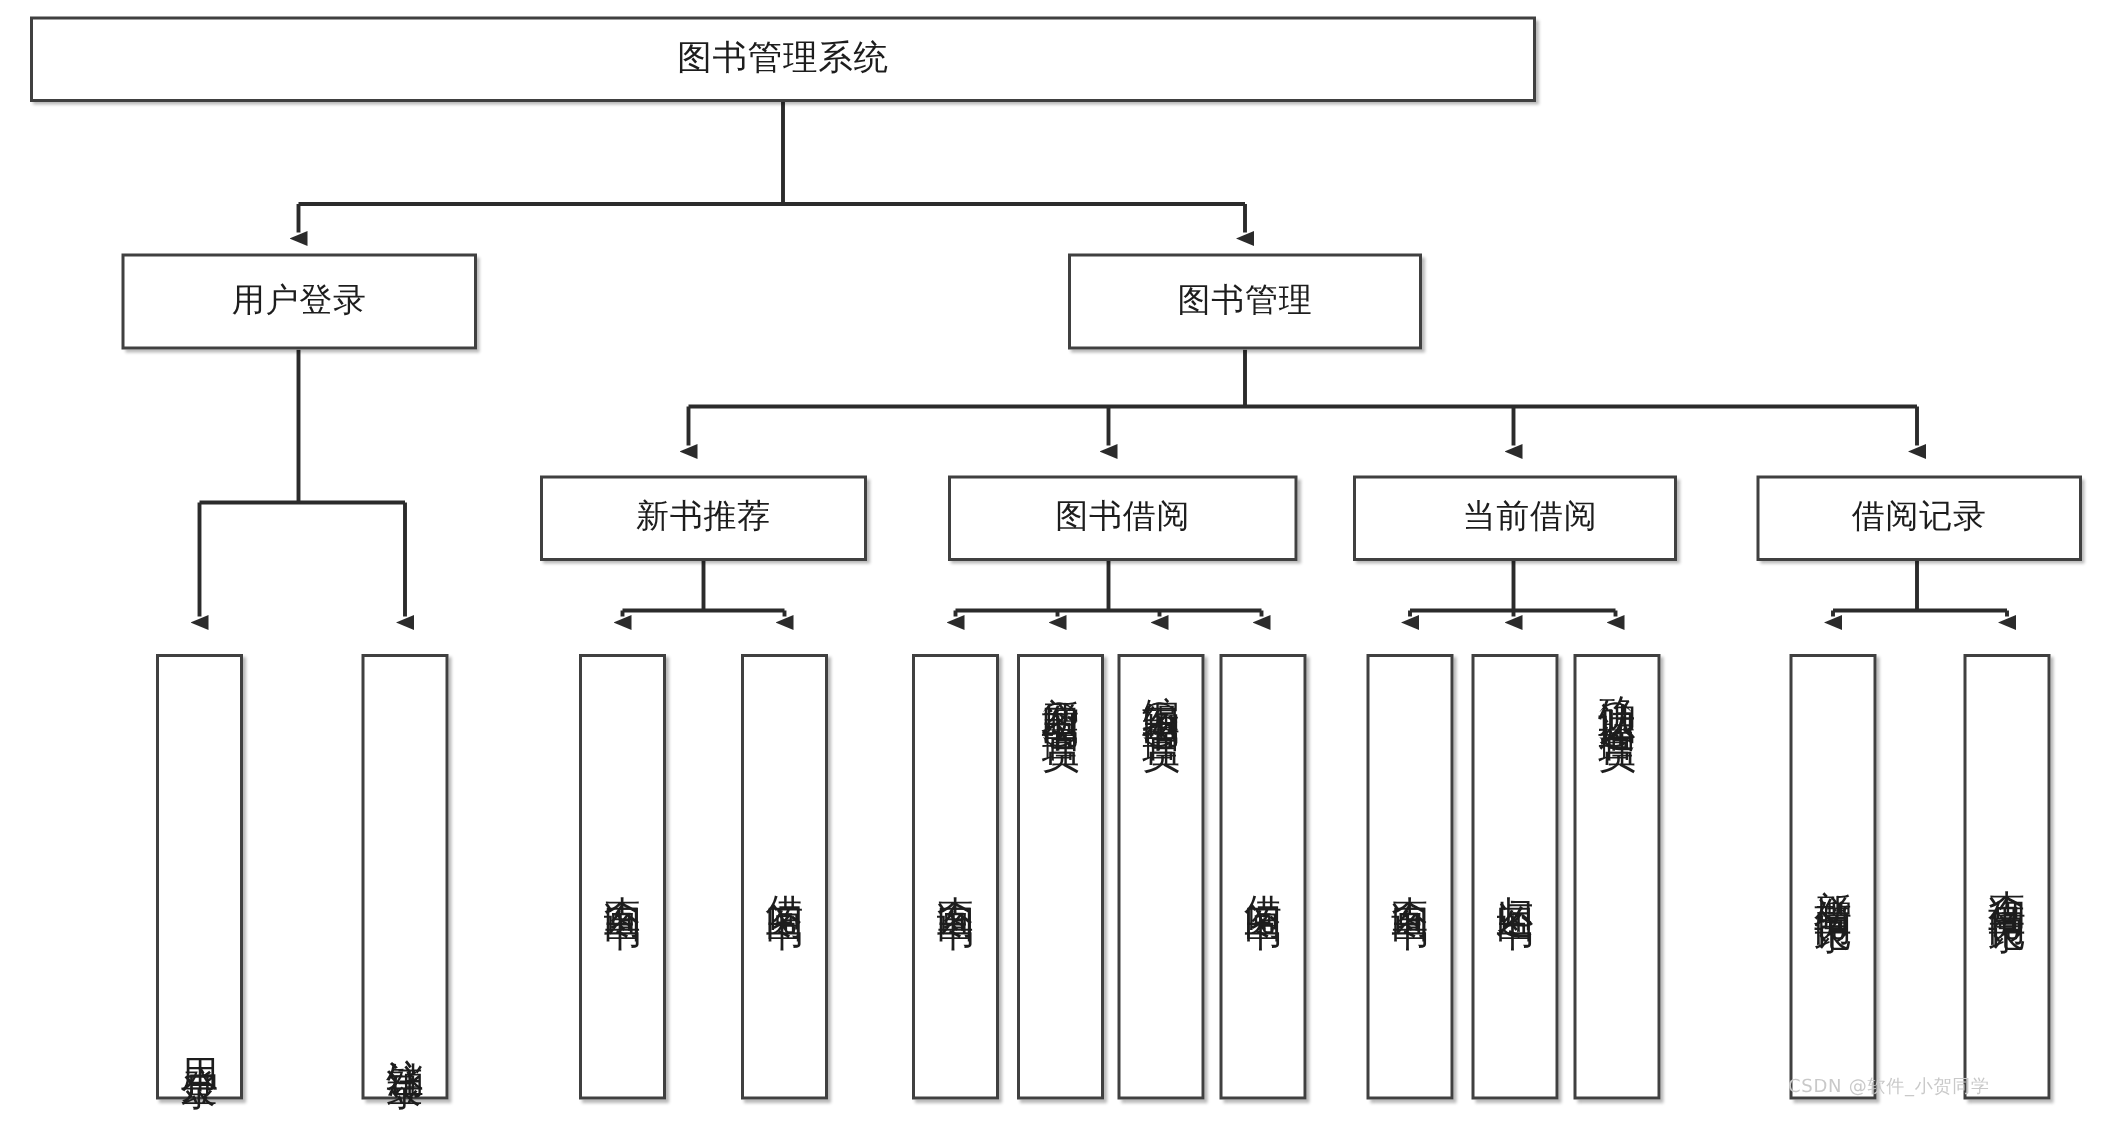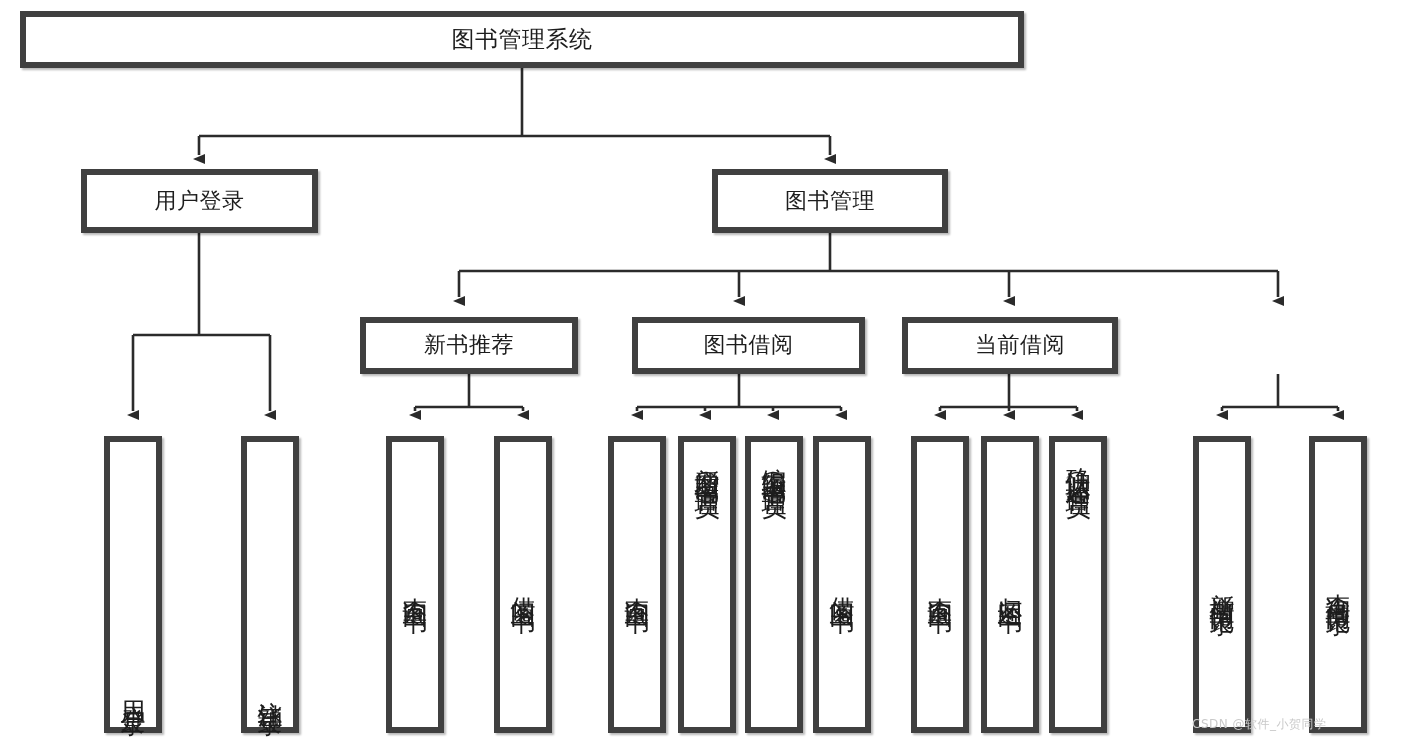--- a/index.html
+++ b/index.html
@@ -20,21 +20,21 @@
     left: 0;
     top: 0;
     width: 1405px;
     height: 747px;
     pointer-events: none;
   }
   .node {
     position: absolute;
     box-sizing: border-box;
     background: #ffffff;
-    border: 6px solid #404040;
+    border: 2px solid #404040;
     box-shadow: 2px 2px 2px rgba(0,0,0,0.28);
     display: flex;
     align-items: center;
     justify-content: center;
     color: #1d1d1d;
   }
   .node .label {
     display: block;
     text-align: center;
     line-height: 1.02;
@@ -147,20 +147,23 @@
 
   <div class="node horiz" style="left:712px; top:169px; width:236px; height:64px;">
     <span class="label">图书管理</span>
   </div>
   <div class="node horiz" style="left:632px; top:317px; width:233px; height:57px;">
     <span class="label">图书借阅</span>
   </div>
   <div class="node horiz" style="left:902px; top:317px; width:216px; height:57px;padding-left:20px;">
     <span class="label">当前借阅</span>
   </div>
+  <div class="node horiz" style="left:1171px; top:317px; width:217px; height:57px;">
+    <span class="label">借阅记录</span>
+  </div>
 
   <div class="node vert lowalign" style="left:104px; top:436px; width:58px; height:297px;">
     <span class="label">用户登录</span>
   </div>
   <div class="node vert lowalign" style="left:241px; top:436px; width:58px; height:297px;">
     <span class="label">注销登录</span>
   </div>
 
   <div class="node vert midalign" style="left:386px; top:436px; width:58px; height:297px;">
     <span class="label">查询图书</span>

